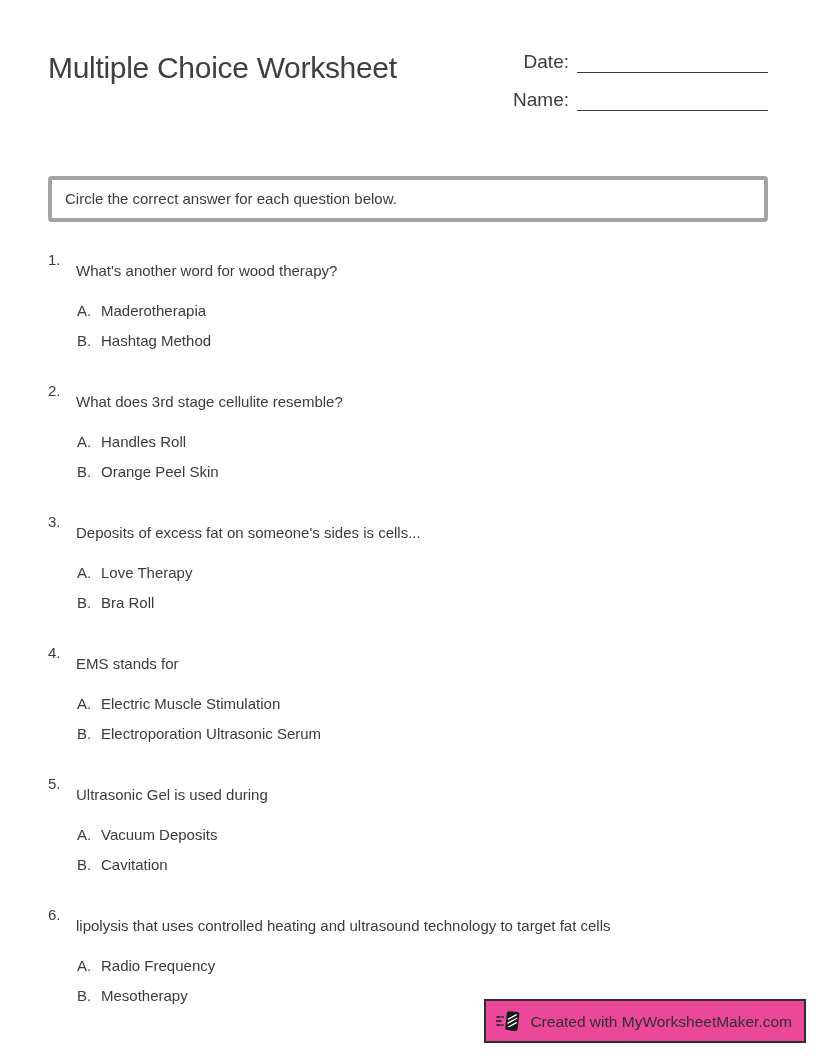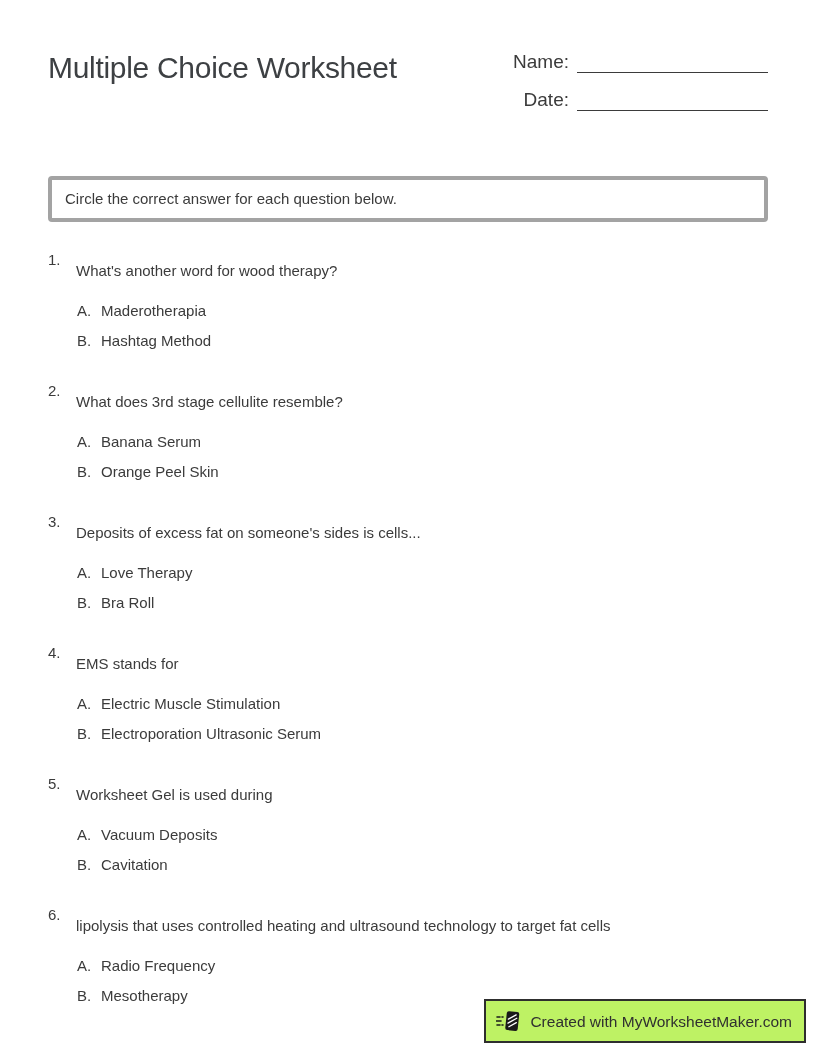--- a/index.html
+++ b/index.html
@@ -63,43 +63,43 @@
   .option { display: flex; height: 20px; margin-bottom: 10px; font-size: 15px; line-height: 20px; }
   .opt-letter { width: 24px; flex: 0 0 24px; }
   
   .credit-box {
     position: absolute;
     right: 10px;
     bottom: 13px;
     display: flex;
     align-items: center;
     border: 2px solid #2e2e2e;
-    background: #bef264;
+    background: #ec4899;
     padding: 7px 12px 7px 10px;
     gap: 8px;
   }
   .credit-text { font-size: 15.5px; line-height: 21px; color: #303030; }
   .logo { width: 26px; height: 26px; display: block; }
 </style>
 </head>
 <body>
 
 <div class="page">
 
   <div class="header">
     <h1 class="title">Multiple Choice Worksheet</h1>
     <div class="fields">
       <div class="field">
+        <span class="field-label">Date:</span>
+        <span class="field-line"></span>
+      </div>
+      <div class="field">
         <span class="field-label">Name:</span>
         <span class="field-line"></span>
       </div>
-      <div class="field">
-        <span class="field-label">Date:</span>
-        <span class="field-line"></span>
-      </div>
     </div>
   </div>
 
   <div class="instruction-box">
     <span>Circle the correct answer for each question below.</span>
   </div>
 
   <div class="questions">
   <div class="question">
     <div class="q-row">
@@ -119,21 +119,21 @@
   </div>
 
   <div class="question">
     <div class="q-row">
       <span class="q-num">2.</span>
       <span class="q-text">What does 3rd stage cellulite resemble?</span>
     </div>
     <div class="options">
       <div class="option">
         <span class="opt-letter">A.</span>
-        <span class="opt-text">Banana Serum</span>
+        <span class="opt-text">Handles Roll</span>
       </div>
       <div class="option">
         <span class="opt-letter">B.</span>
         <span class="opt-text">Orange Peel Skin</span>
       </div>
     </div>
   </div>
 
   <div class="question">
     <div class="q-row">
@@ -165,21 +165,21 @@
       <div class="option">
         <span class="opt-letter">B.</span>
         <span class="opt-text">Electroporation Ultrasonic Serum</span>
       </div>
     </div>
   </div>
 
   <div class="question">
     <div class="q-row">
       <span class="q-num">5.</span>
-      <span class="q-text">Worksheet Gel is used during</span>
+      <span class="q-text">Ultrasonic Gel is used during</span>
     </div>
     <div class="options">
       <div class="option">
         <span class="opt-letter">A.</span>
         <span class="opt-text">Vacuum Deposits</span>
       </div>
       <div class="option">
         <span class="opt-letter">B.</span>
         <span class="opt-text">Cavitation</span>
       </div>

